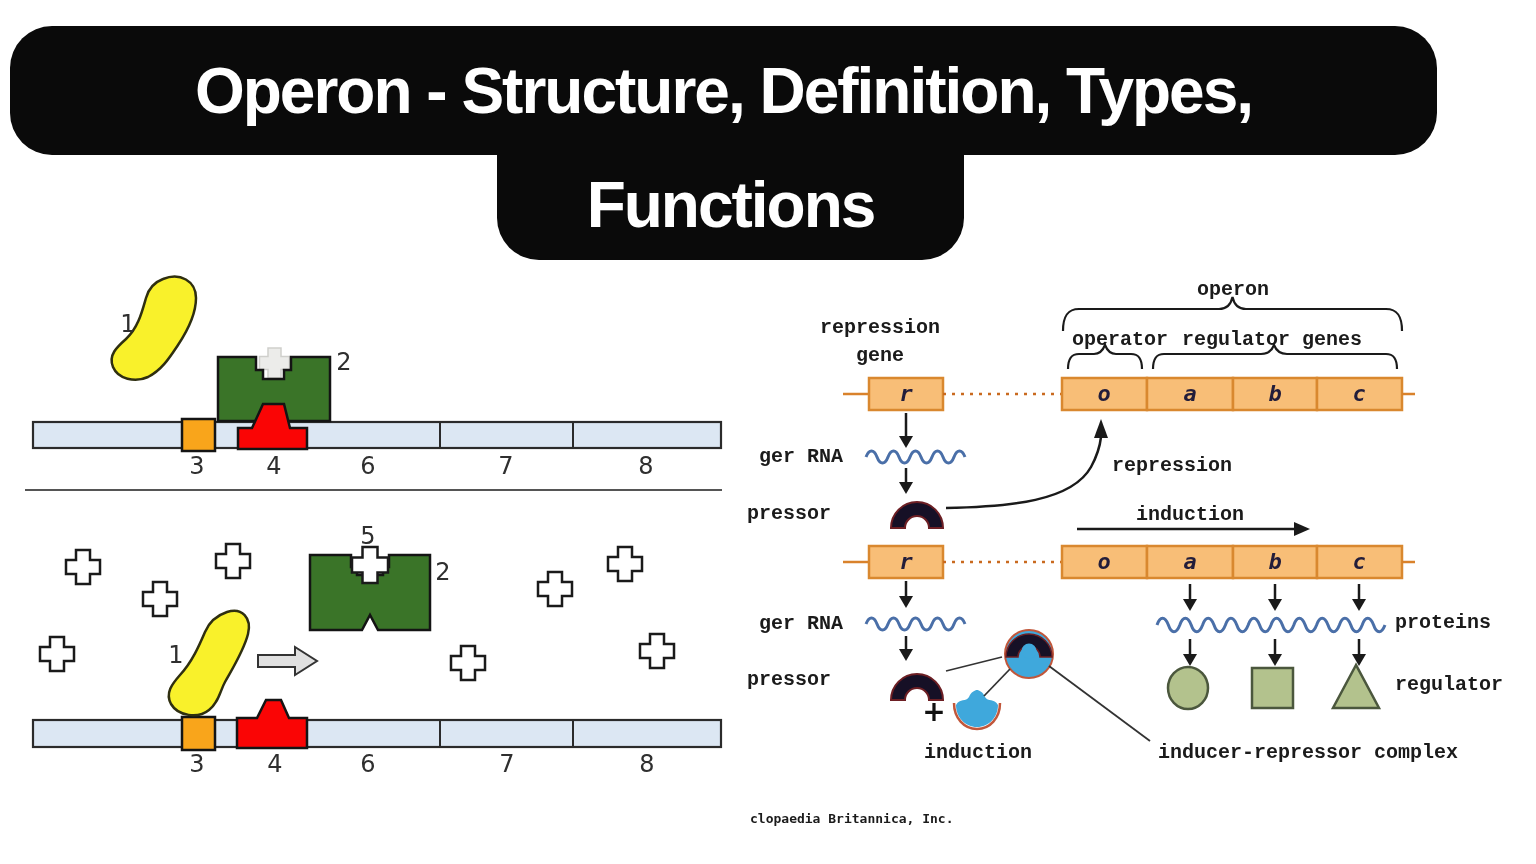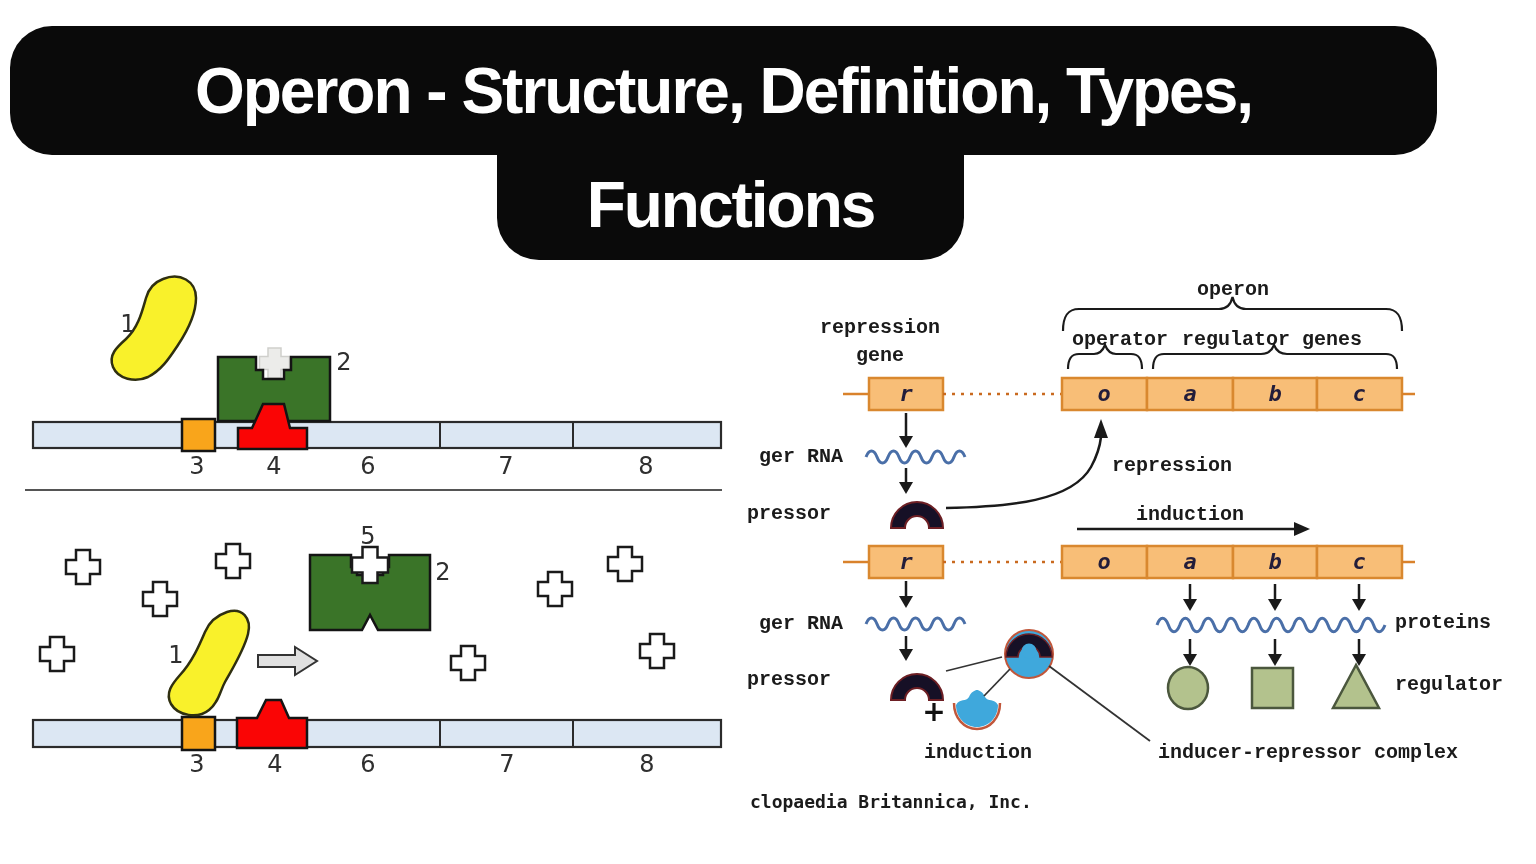--- a/index.html
+++ b/index.html
@@ -15,21 +15,21 @@
        font-size:20px;color:#1b1b1b;white-space:nowrap;line-height:1;}
   .ctr{transform:translateX(-50%);}
   .rgt{transform:translateX(-100%);}
   .num{position:absolute;font-family:"DejaVu Sans",sans-serif;font-size:24px;color:#2f2f2f;
        line-height:1;transform:translateX(-50%);white-space:nowrap;}
   .gene{position:absolute;font-family:"DejaVu Sans Mono",monospace;font-style:italic;font-weight:bold;
         font-size:22px;color:#231d3a;line-height:1;transform:translateX(-50%);}
   .plus{position:absolute;font-family:"DejaVu Sans",sans-serif;font-size:28px;font-weight:bold;
         color:#111;line-height:1;transform:translateX(-50%);}
   .credit{position:absolute;font-family:"DejaVu Sans Mono",monospace;font-weight:bold;
-          font-size:18px;color:#1b1b1b;white-space:nowrap;}
+          font-size:13px;color:#1b1b1b;white-space:nowrap;margin-top:20px;}
 </style>
 </head>
 <body>
 
 <div id="stage">
 
   <svg width="1536" height="864" viewBox="0 0 1536 864">
 
     <g>
       <rect x="33" y="422" width="688" height="26" fill="#dce7f3" stroke="#2b2b2b" stroke-width="2.2"></rect>

